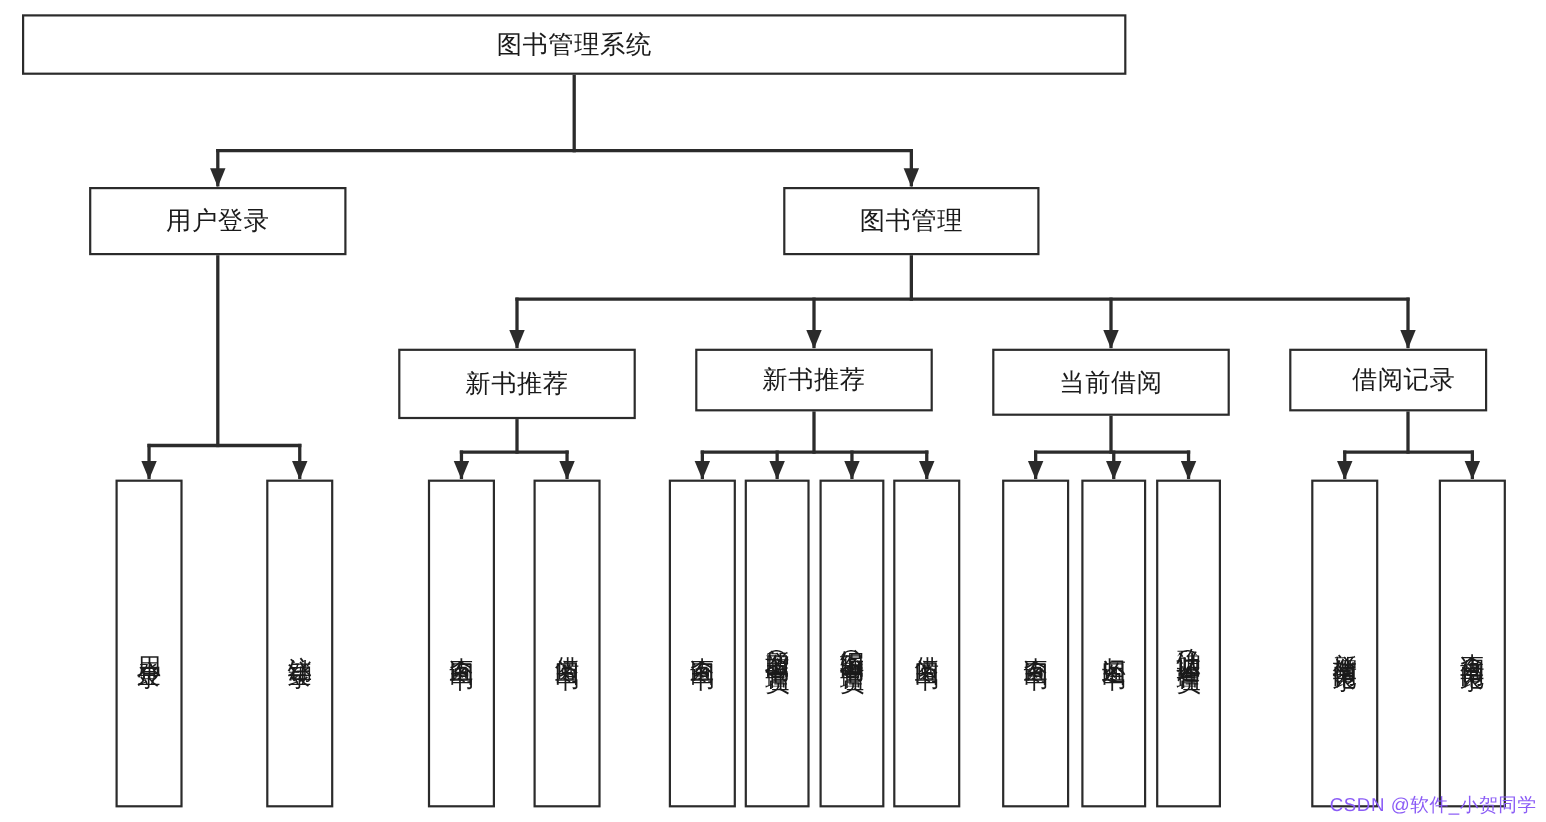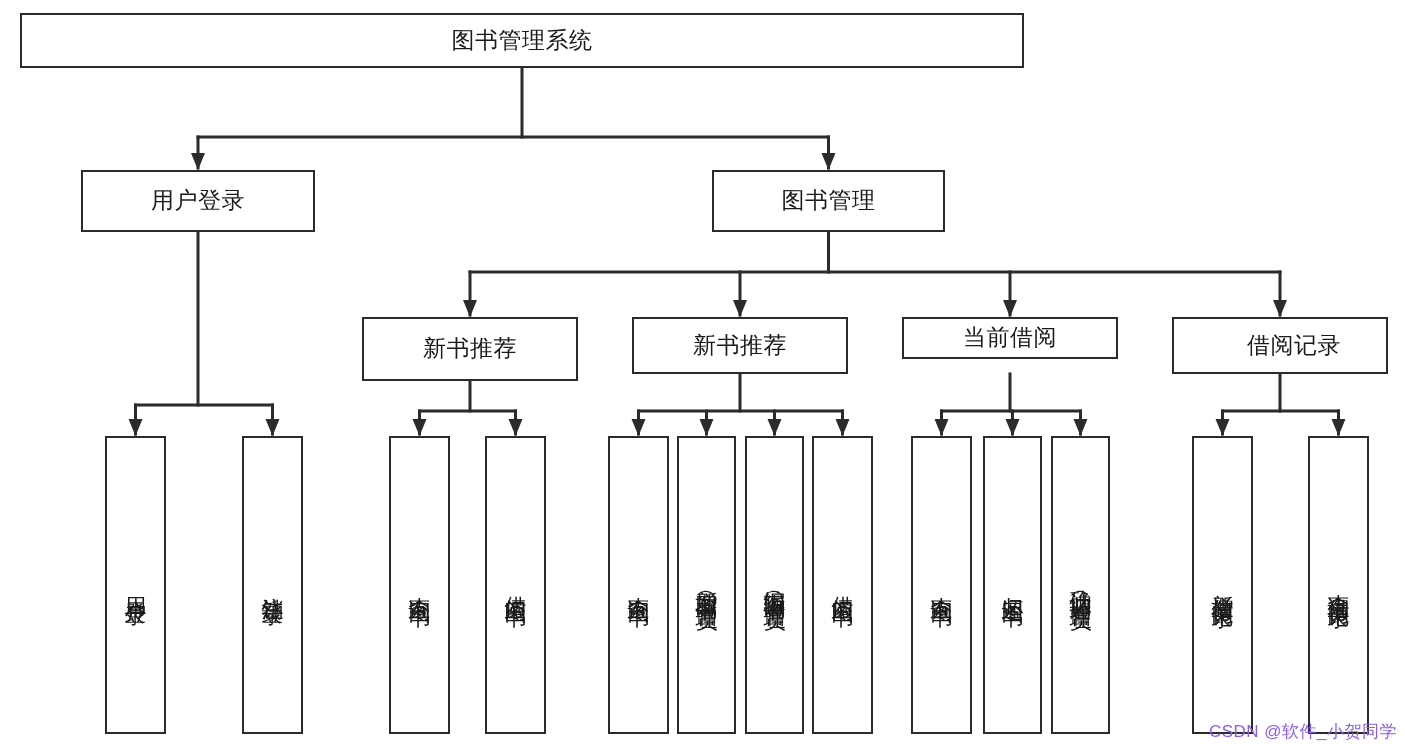--- a/index.html
+++ b/index.html
@@ -135,24 +135,24 @@
       </div>
       <div class="node h" style="left: 712px; top: 170px; width: 233px; height: 62px;">
         <span class="txt">图书管理</span>
       </div>
       <div class="node h" style="left: 362px; top: 317px; width: 216px; height: 64px;">
         <span class="txt">新书推荐</span>
       </div>
       <div class="node h" style="left: 632px; top: 317px; width: 216px; height: 57px;">
         <span class="txt">新书推荐</span>
       </div>
-      <div class="node h" style="left: 902px; top: 317px; width: 216px; height: 42px;">
+      <div class="node h" style="left: 902px; top: 317px; width: 216px; height: 61px;">
         <span class="txt">当前借阅</span>
       </div>
-      <div class="node h" style="left: 1172px; top: 317px; width: 216px; height: 57px; padding-left: 28px;">
+      <div class="node h" style="left: 1172px; top: 317px; width: 180px; height: 57px; padding-left: 28px;">
         <span class="txt">借阅记录</span>
       </div>
       <div class="node v" style="left: 105px; top: 436px; width: 61px; height: 298px;">
         <span class="txt">用户登录</span>
       </div>
       <div class="node v" style="left: 242px; top: 436px; width: 61px; height: 298px;">
         <span class="txt">注销登录</span>
       </div>
       <div class="node v" style="left: 389px; top: 436px; width: 61px; height: 298px;">
         <span class="txt">查询图书</span>

